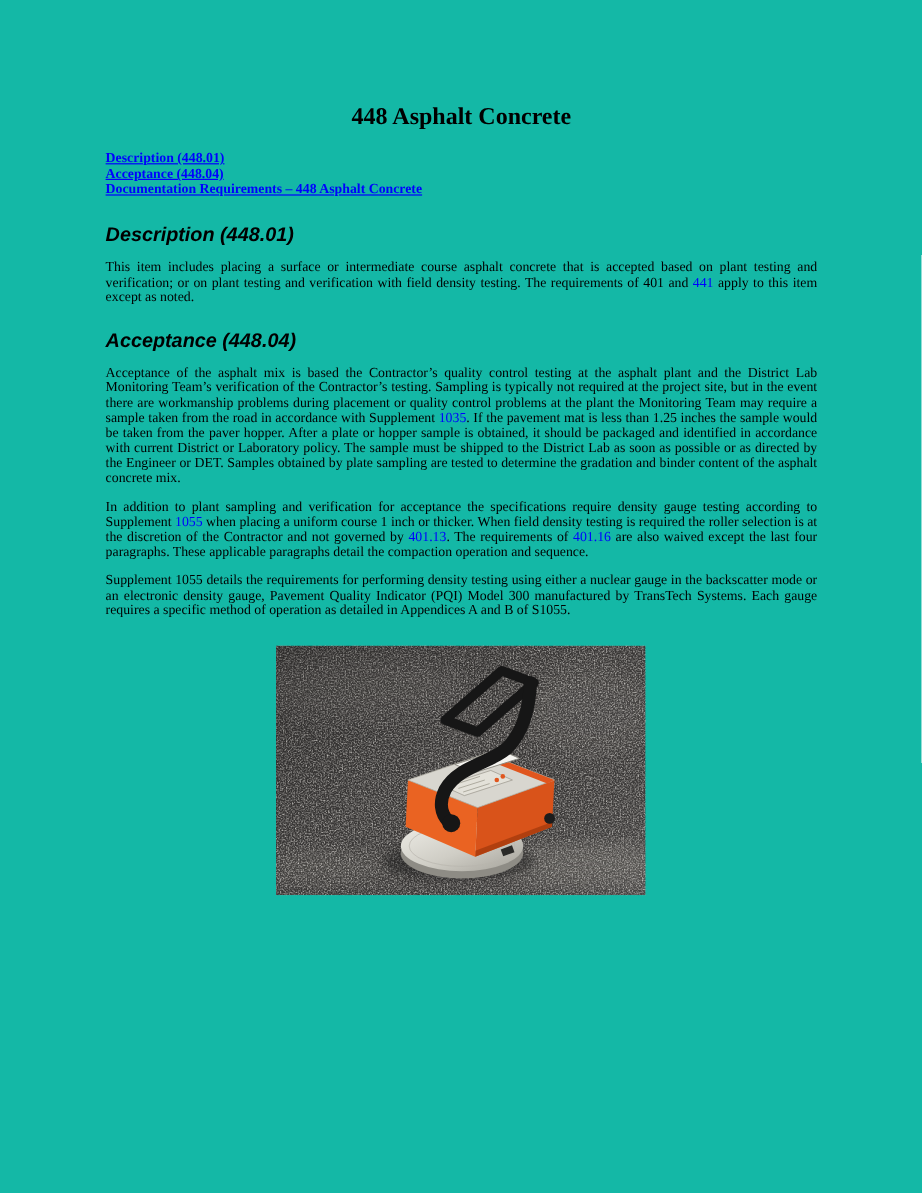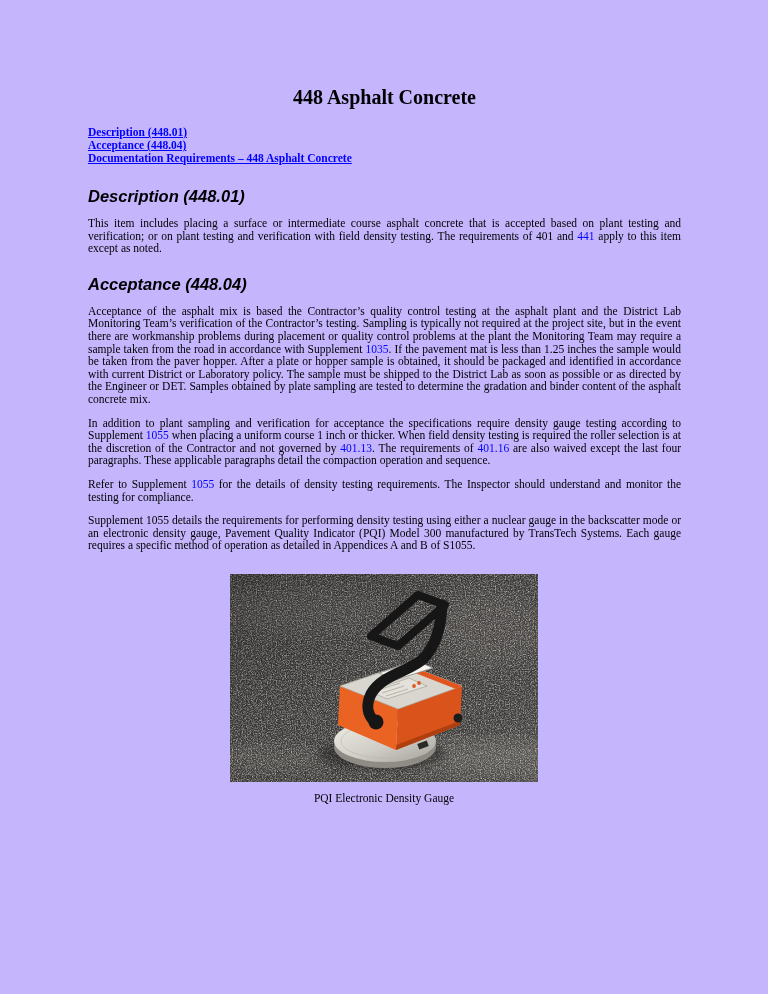--- a/index.html
+++ b/index.html
@@ -1,20 +1,20 @@
 <!DOCTYPE html>
 <html><head>
 <meta charset="utf-8">
 <style>
   html,body { margin:0; padding:0; background:#ffffff; }
   .page {
     position:relative;
     width:768px; height:994px;
     margin:0 auto;
-    background:#c4b5fd;
+    background:#14b8a6;
     box-sizing:border-box;
     padding:86px 87px 0 88px;
     font-family:"Liberation Serif", serif;
     color:#000000;
     overflow:hidden;
   }
   h1.doc-title {
     font-family:"Liberation Serif", serif;
     font-size:20px;
     font-weight:bold;
@@ -92,21 +92,20 @@
 
   <p class="body-text"><span>This item includes placing a surface or intermediate course asphalt concrete that is accepted based on plant testing and verification; or on plant testing and verification with field density testing.  The requirements of 401 and </span><a class="inline-link">441</a><span> apply to this item except as noted.</span></p>
 
   <h2 class="sec-heading">Acceptance (448.04)</h2>
 
   <p class="body-text"><span>Acceptance of the asphalt mix is based the Contractor’s quality control testing at the asphalt plant and the District Lab Monitoring Team’s verification of the Contractor’s testing.  Sampling is typically not required at the project site, but in the event there are workmanship problems during placement or quality control problems at the plant the Monitoring Team may require a sample taken from the road in accordance with Supplement </span><a class="inline-link">1035</a><span>.  If the pavement mat is less than 1.25 inches the sample would be taken from the paver hopper. After a plate or hopper sample is obtained, it should be packaged and identified in accordance with current District or Laboratory policy.  The sample must be shipped to the District Lab as soon as possible or as directed by the Engineer or DET.  Samples obtained by plate sampling are tested to determine the gradation and binder content of the asphalt concrete mix.</span></p>
 
   <p class="body-text"><span>In addition to plant sampling and verification for acceptance the specifications require density gauge testing according to Supplement </span><a class="inline-link">1055</a><span> when placing a uniform course 1 inch or thicker.  When field density testing is required the roller selection is at the discretion of the Contractor and not governed by </span><a class="inline-link">401.13</a><span>.  The requirements of </span><a class="inline-link">401.16</a><span> are also waived except the last four paragraphs.  These applicable paragraphs detail the compaction operation and sequence.</span></p>
 
 
-  <p class="body-text"><span>Refer to Supplement </span><a class="inline-link">1055</a><span> for the details of density testing requirements.  The Inspector should understand and monitor the testing for compliance.</span></p>
 
 
   <p class="body-text"><span>Supplement 1055 details the requirements for performing density testing using either a nuclear gauge in the backscatter mode or an electronic density gauge, Pavement Quality Indicator (PQI) Model 300 manufactured by TransTech Systems.  Each gauge requires a specific method of operation as detailed in Appendices A and B of S1055.</span></p>
 
   <figure class="photo-figure">
     <div class="photo-frame">
       <svg width="308" height="208" viewBox="0 0 308 208" xmlns="http://www.w3.org/2000/svg">
         <defs>
           <filter id="speck" x="0%" y="0%" width="100%" height="100%">
             <feTurbulence type="fractalNoise" baseFrequency="0.8" numOctaves="2" seed="11" stitchTiles="stitch"></feTurbulence>
@@ -166,16 +165,15 @@
           <rect x="188" y="168" width="10" height="6" fill="#2a2a28" transform="rotate(-20 193 171)"></rect>
         </g>
 
         <g stroke="#161616" fill="none" stroke-linejoin="round" stroke-linecap="round">
           <path d="M 141,62 L 188,21 L 215,31 L 168,72 Z" stroke-width="8"></path>
           <path d="M 212,31 C 211,55 205,72 194,84 C 182,97 152,100 141,120 C 136,130 137,140 144,147" stroke-width="11"></path>
           <circle cx="146" cy="148" r="7.5" fill="#161616" stroke="none"></circle>
         </g>
       </svg>
     </div>
-    <figcaption class="photo-caption">PQI Electronic Density Gauge</figcaption>
   </figure>
 
 </div>
 
 </body></html>

